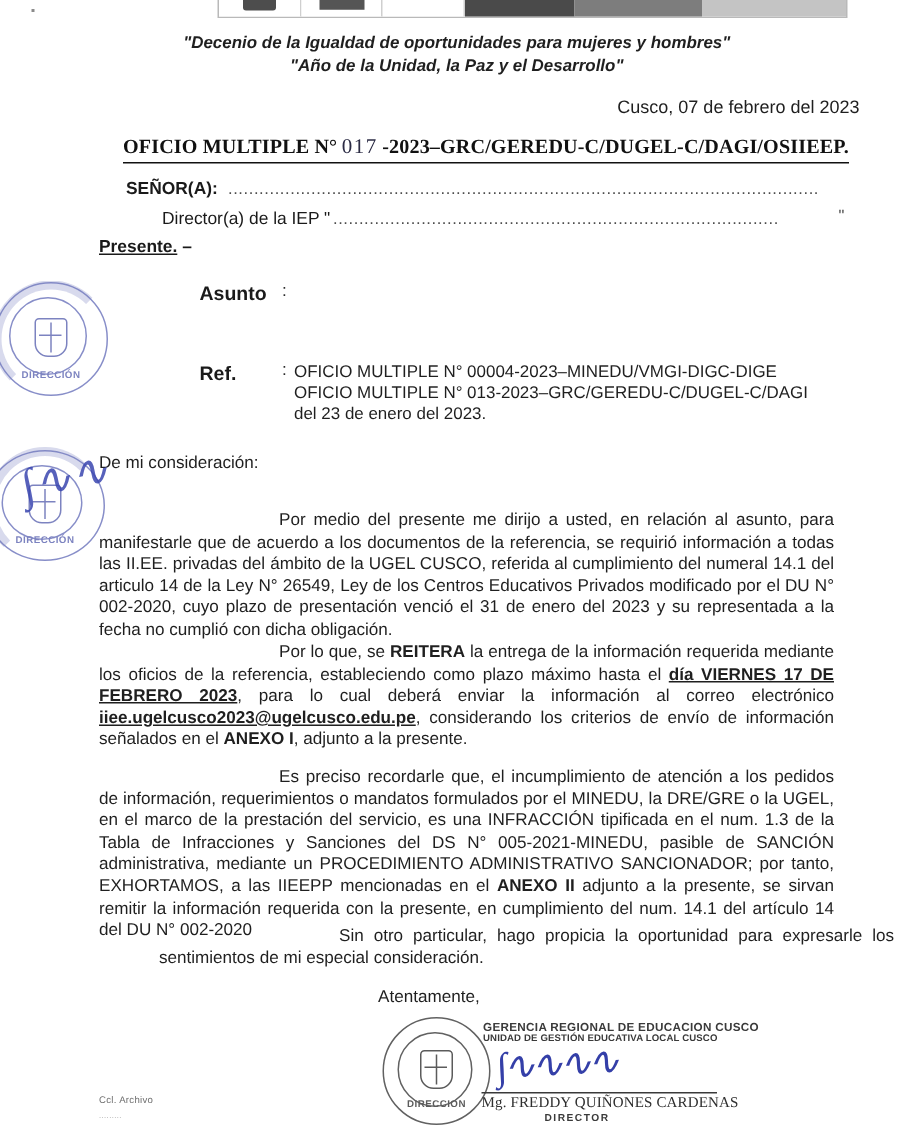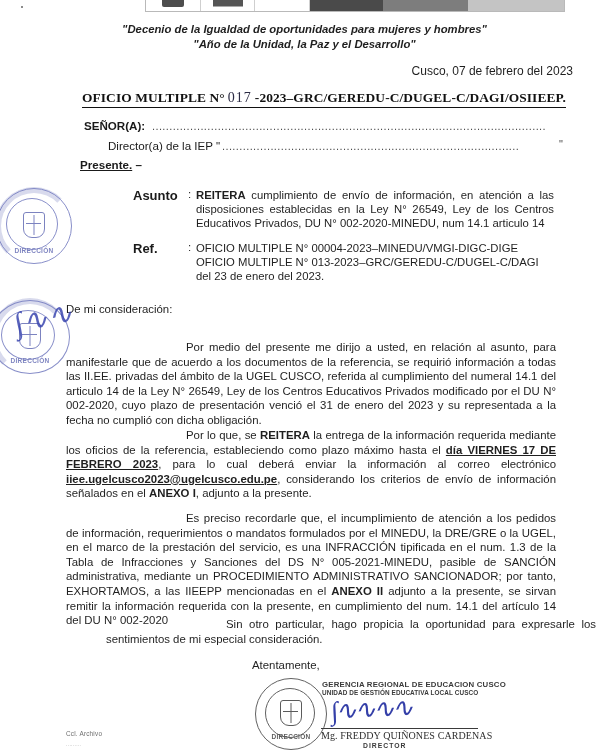--- a/index.html
+++ b/index.html
@@ -142,21 +142,20 @@
     left: 559px; top: 138px;
     font-size: 11px;
     color: #4c4c4c;
   }
   .presente {
     position: absolute;
     left: 66px; top: 158px;
     font-size: 11.6px;
     font-weight: bold;
     color: #1a1a1a;
-    margin-left: 14px;
   }
   .presente u { text-decoration: underline; }
 
   
   .field-label {
     position: absolute;
     font-size: 13px;
     font-weight: bold;
     color: #1a1a1a;
   }
@@ -405,21 +404,20 @@
 
   <div class="senor">SEÑOR(A):</div>
   <div class="dots-1">..................................................................................................................</div>
   <div class="director">Director(a) de la IEP "</div>
   <div class="dots-2">......................................................................................</div>
   <div class="quote-end">"</div>
   <div class="presente"><u>Presente.</u><span> –</span></div>
 
   <div class="field-label lbl-asunto">Asunto</div>
   <div class="colon-a">:</div>
-  <div class="field-body body-asunto"><b class="strong">REITERA</b><span> cumplimiento de envío de información, en atención a  las disposiciones establecidas en la Ley   N° 26549, Ley de los Centros Educativos Privados, DU N° 002-2020-MINEDU, num 14.1 articulo 14</span></div>
 
   <div class="field-label lbl-ref">Ref.</div>
   <div class="colon-r">:</div>
   <div class="field-body body-ref">
     <div>OFICIO MULTIPLE N° 00004-2023–MINEDU/VMGI-DIGC-DIGE</div>
     <div>OFICIO MULTIPLE N° 013-2023–GRC/GEREDU-C/DUGEL-C/DAGI</div>
     <div>del 23 de enero del 2023.</div>
   </div>
 
   <div class="salutation">De mi consideración:</div>

